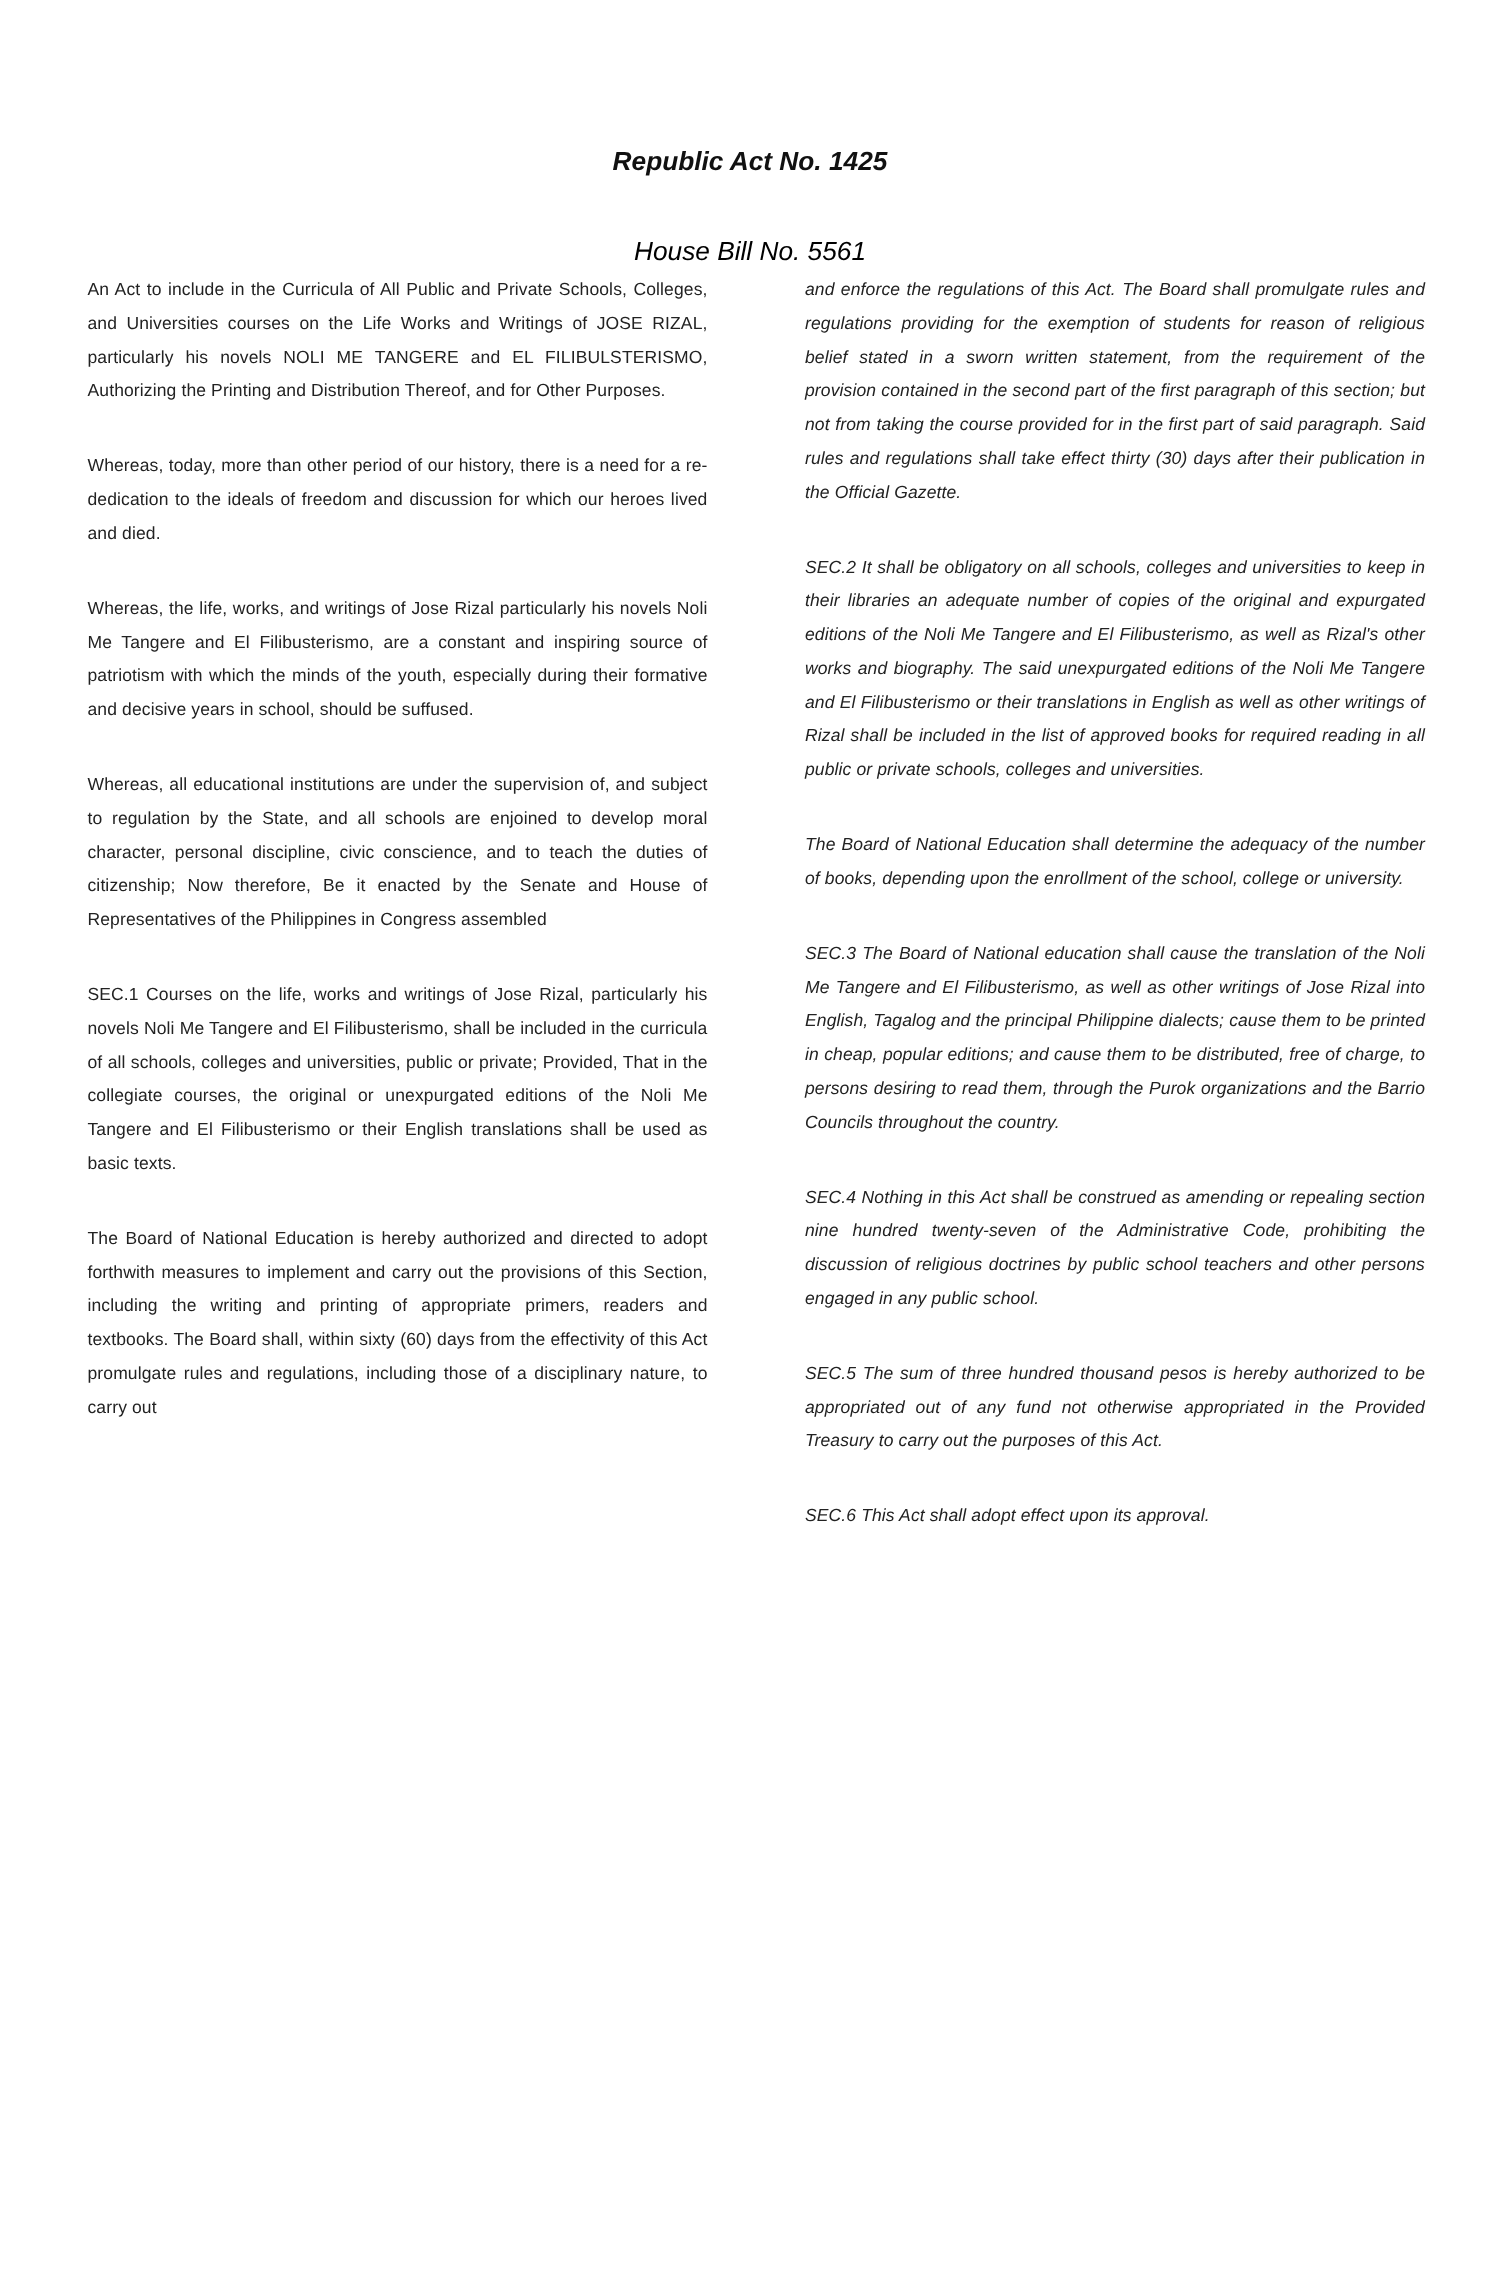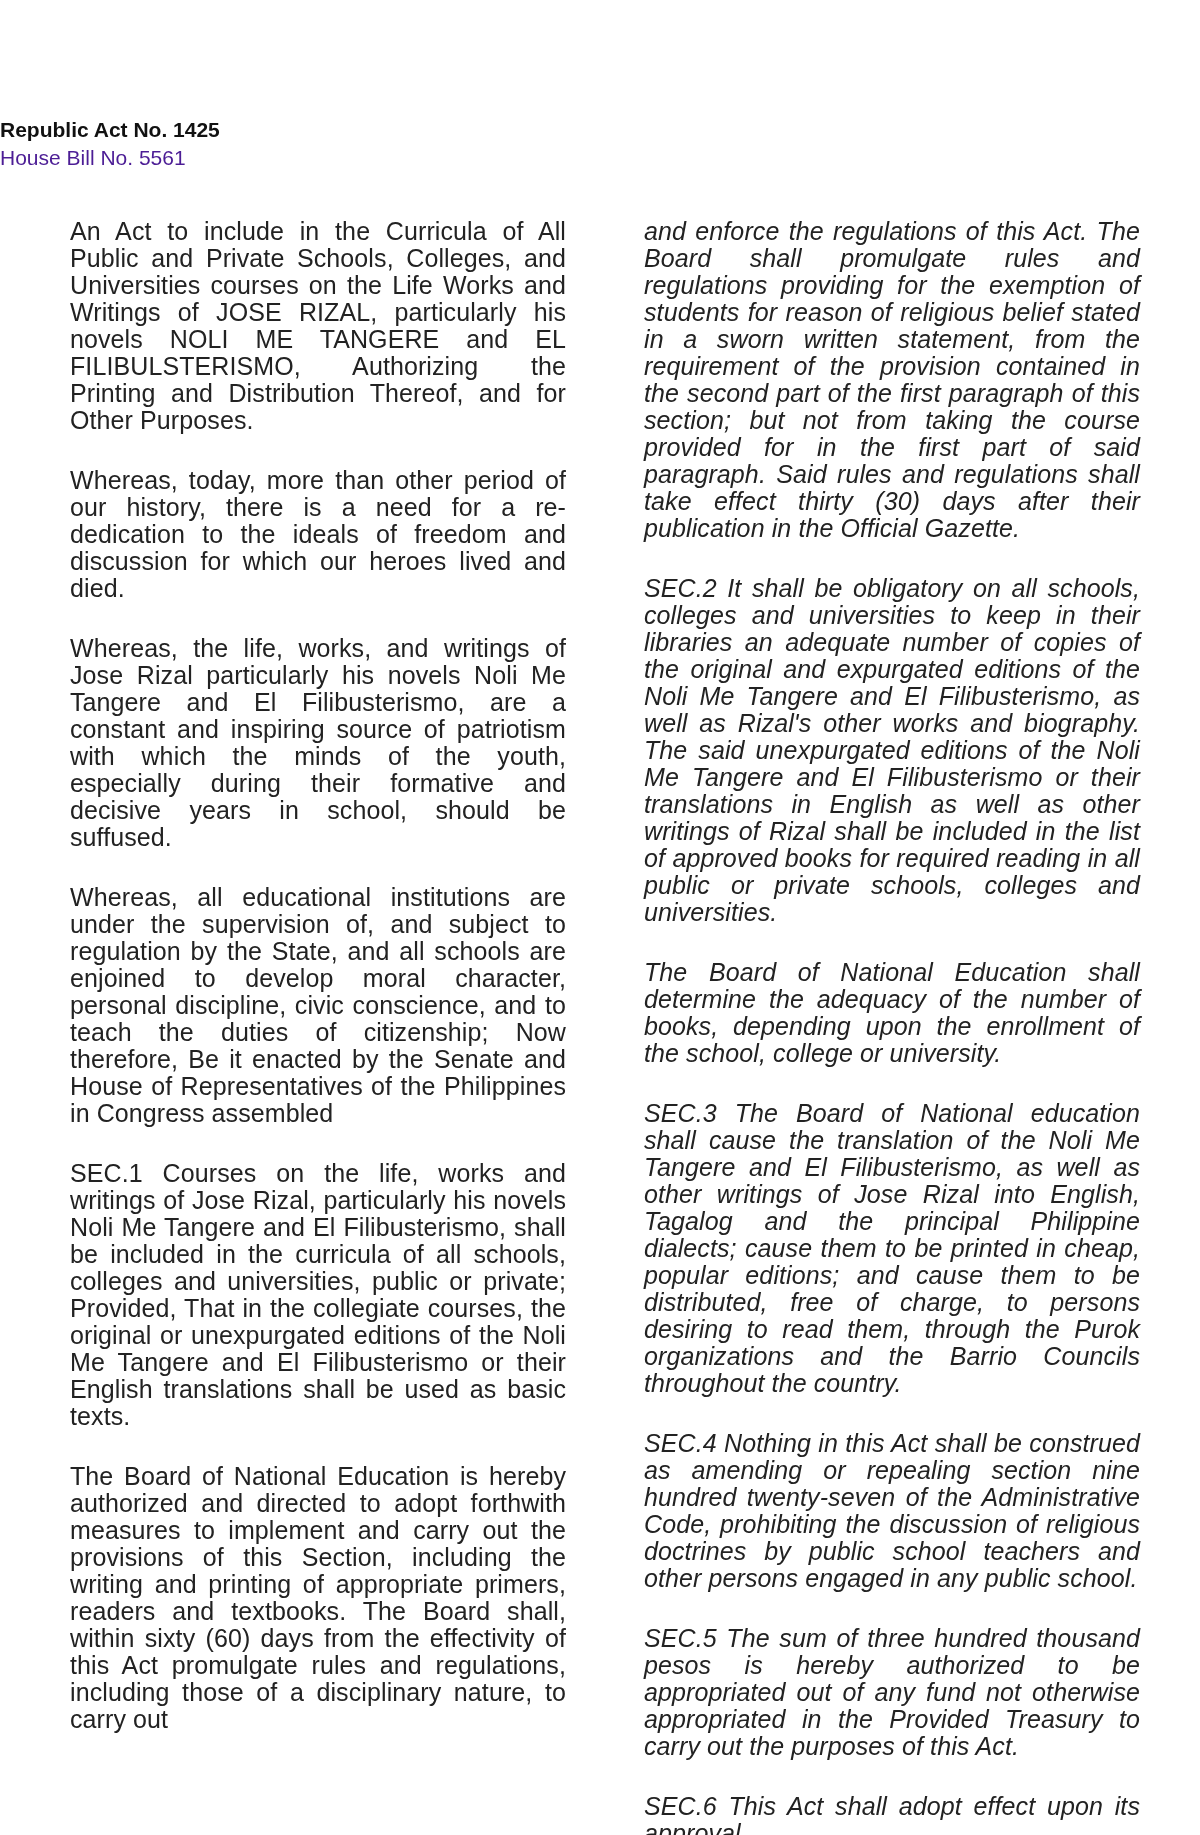--- a/index.html
+++ b/index.html
@@ -13,41 +13,44 @@
       position: relative;
       overflow: hidden;
       color: #222222;
       font-family: "Liberation Sans", sans-serif;
     }
     .header {
       position: absolute;
       top: 116px;
       left: 0;
       width: 1200px;
+      text-align: center;
+      font-style: italic;
     }
     .header .title {
       font-size: 21px;
       font-weight: bold;
       line-height: 28px;
       color: #111111;
     }
     .header .sub {
       font-size: 21px;
       line-height: 27px;
-      color: #4c1d95;
+      color: #000000;
+      margin-top: 44px;
     }
     .column {
       position: absolute;
       top: 218px;
       width: 496px;
     }
     .col-left { left: 70px; }
     .col-right { left: 644px; font-style: italic; }
     .para {
-      font-size: 25px;
+      font-size: 14px;
       line-height: 27px;
       text-align: justify;
       margin: 0 0 33px 0;
       letter-spacing: 0.1px;
     }
   </style>
 </head>
 <body>
 
 <div class="header">

